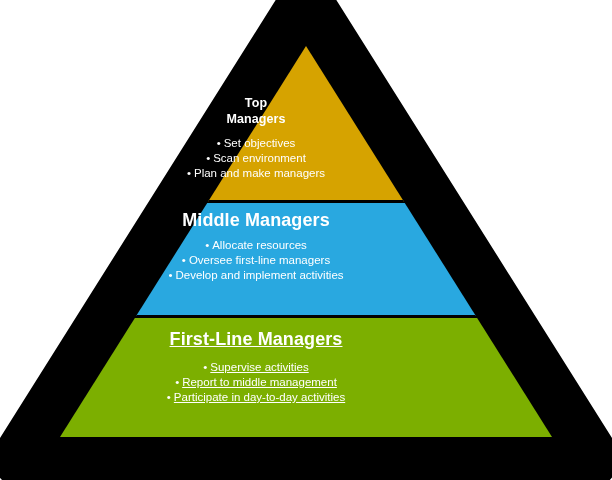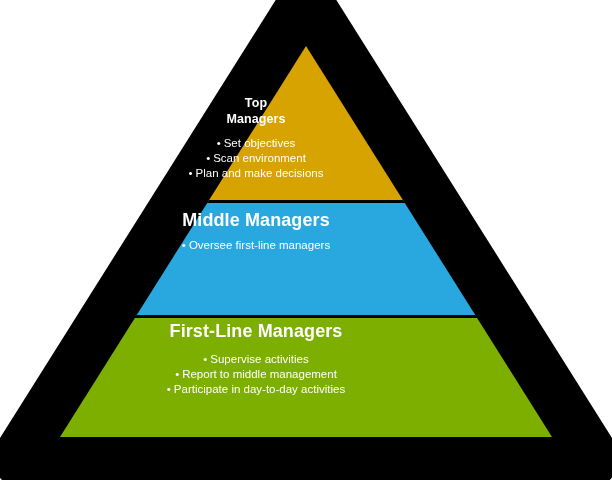--- a/index.html
+++ b/index.html
@@ -78,21 +78,22 @@
   }
 
   #tier-middle {
     top: 213px;
   }
   #tier-middle .tier-bullets {
     margin-top: 10px;
   }
 
   #tier-bottom {
-    top: 324px;
+    top: 332px;
+    text-decoration: underline;
   }
   #tier-bottom .tier-bullets {
     margin-top: 13px;
   }
 </style>
 </head>
 <body style="background: rgb(255, 255, 255);">
 
 <div id="stage">
 
@@ -120,28 +121,30 @@
   </svg>
 
   <div class="text-layer">
 
     <div class="tier" id="tier-top">
       <div class="tier-title">Top
 Managers</div>
       <ul class="tier-bullets">
         <li><span class="bullet-dot">•</span><span>Set objectives</span></li>
         <li><span class="bullet-dot">•</span><span>Scan environment</span></li>
-        <li><span class="bullet-dot">•</span><span>Plan and make decisions</span></li>
+        <li><span class="bullet-dot">•</span><span>Plan and make managers</span></li>
       </ul>
     </div>
 
     <div class="tier" id="tier-middle">
       <div class="tier-title">Middle Managers</div>
       <ul class="tier-bullets">
+        <li><span class="bullet-dot">•</span><span>Allocate resources</span></li>
         <li><span class="bullet-dot">•</span><span>Oversee first-line managers</span></li>
+        <li><span class="bullet-dot">•</span><span>Develop and implement activities</span></li>
       </ul>
     </div>
 
     <div class="tier" id="tier-bottom">
       <div class="tier-title">First-Line Managers</div>
       <ul class="tier-bullets">
         <li><span class="bullet-dot">•</span><span>Supervise activities</span></li>
         <li><span class="bullet-dot">•</span><span>Report to middle management</span></li>
         <li><span class="bullet-dot">•</span><span>Participate in day-to-day activities</span></li>
       </ul>

